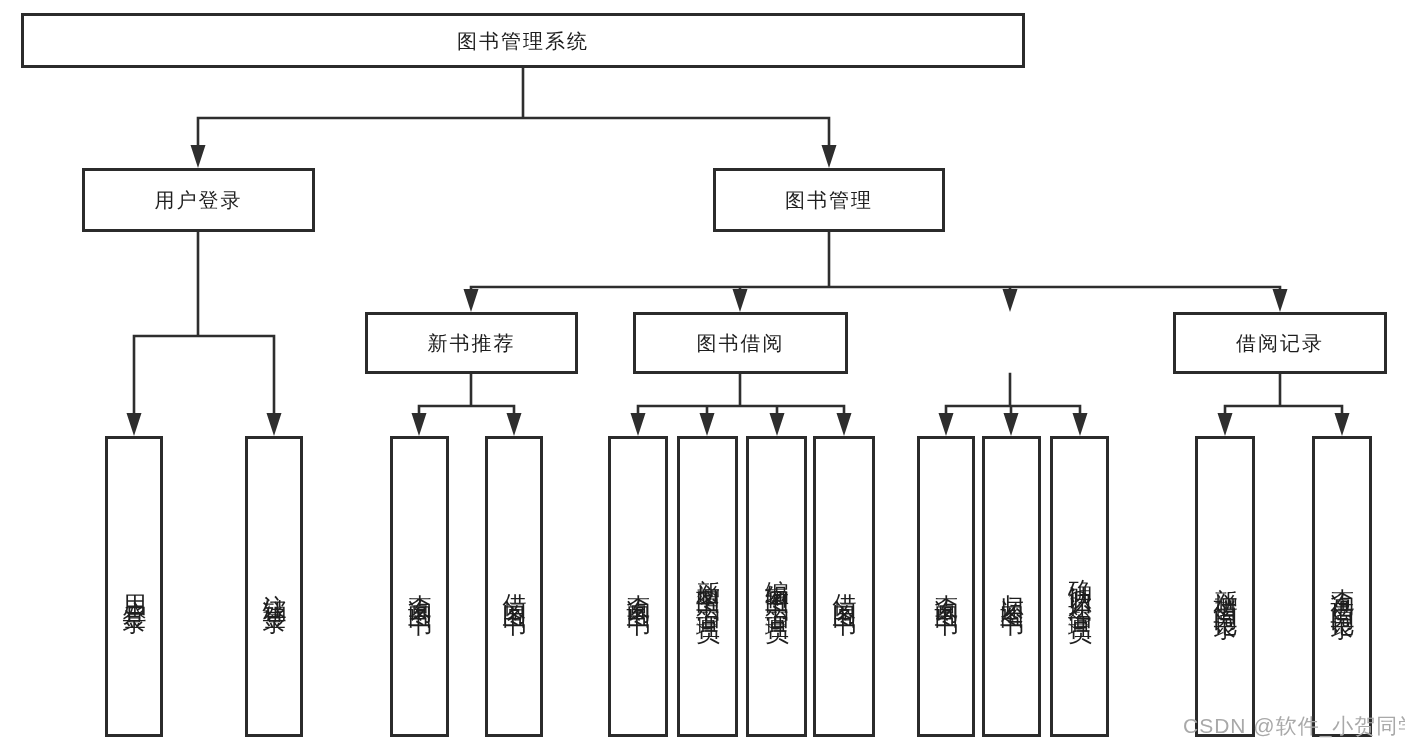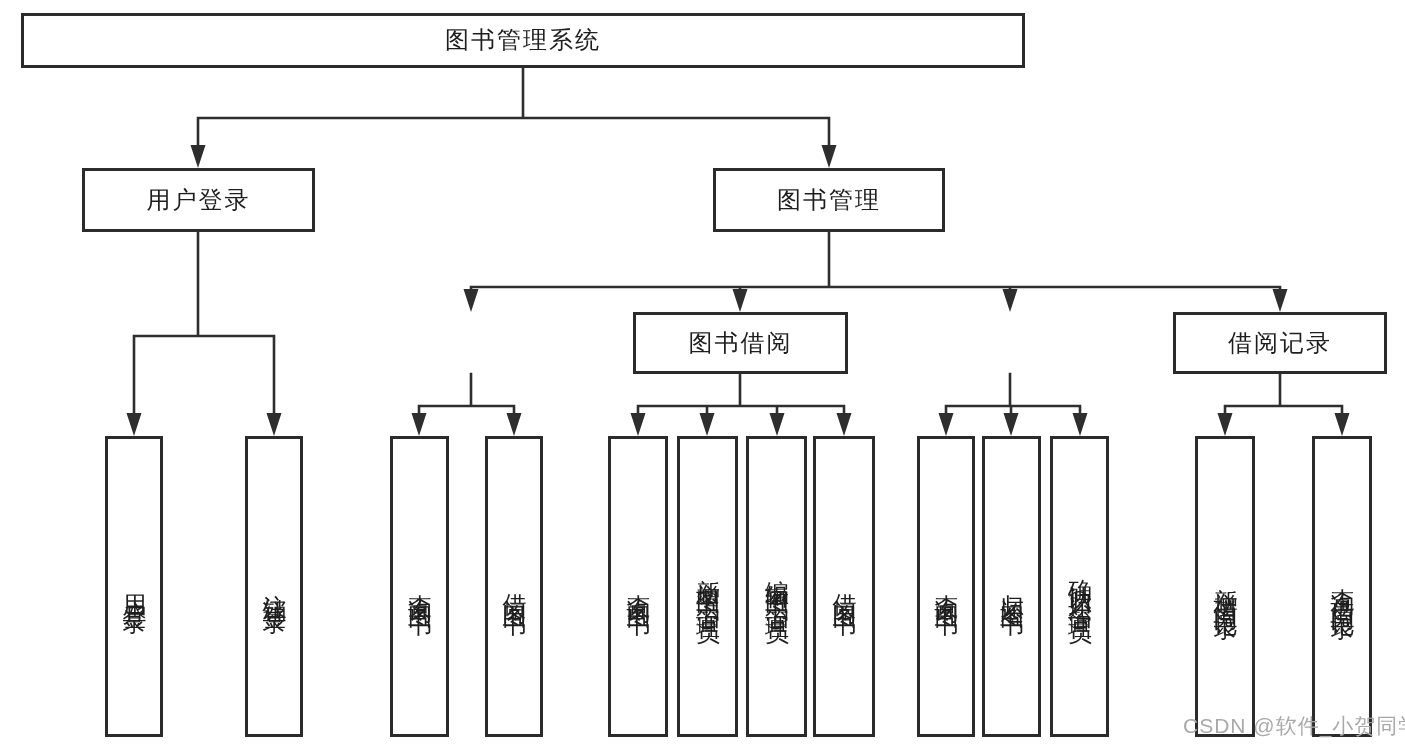--- a/index.html
+++ b/index.html
@@ -39,21 +39,21 @@
   }
   .node {
     position: absolute;
     background: var(--color-background);
     border: 3px solid var(--color-box-border);
     color: var(--color-text);
     display: flex;
     align-items: center;
     justify-content: center;
     z-index: 2;
-    font-size: 24px;
+    font-size: 20px;
     line-height: 1.2;
     white-space: nowrap;
   }
   .node.h { letter-spacing: 2px; }
   .node.v {
     writing-mode: vertical-rl;
     text-orientation: mixed;
     letter-spacing: 6px;
     font-size: 24px;
   }
@@ -92,20 +92,21 @@
       M630.5 413 h15 L638 436 Z   M699.5 413 h15 L707 436 Z  M769.5 413 h15 L777 436 Z   M836.5 413 h15 L844 436 Z
       M938.5 413 h15 L946 436 Z   M1003.5 413 h15 L1011 436 Z M1072.5 413 h15 L1080 436 Z
       M1217.5 413 h15 L1225 436 Z M1334.5 413 h15 L1342 436 Z"></path>
   </svg>
 
   <div class="node h" style="left:21px; top:13px; width:1004px; height:55px;">图书管理系统</div>
 
   <div class="node h" style="left:82px; top:168px; width:233px; height:64px;">用户登录</div>
   <div class="node h" style="left:713px; top:168px; width:232px; height:64px;">图书管理</div>
 
+  <div class="node h" style="left:365px; top:312px; width:213px; height:62px;">新书推荐</div>
   <div class="node h" style="left:633px; top:312px; width:215px; height:62px;text-align:center;">图书借阅</div>
   <div class="node h" style="left:1173px; top:312px; width:214px; height:62px;">借阅记录</div>
 
   <div class="node v" style="left:105px; top:436px; width:58px; height:301px;">用户登录</div>
   <div class="node v" style="left:245px; top:436px; width:58px; height:301px;">注销登录</div>
 
   <div class="node v" style="left:390px; top:436px; width:59px; height:301px;">查询图书</div>
   <div class="node v" style="left:485px; top:436px; width:58px; height:301px;">借阅图书</div>
 
   <div class="node v" style="left:608px; top:436px; width:60px; height:301px;">查询图书</div>

